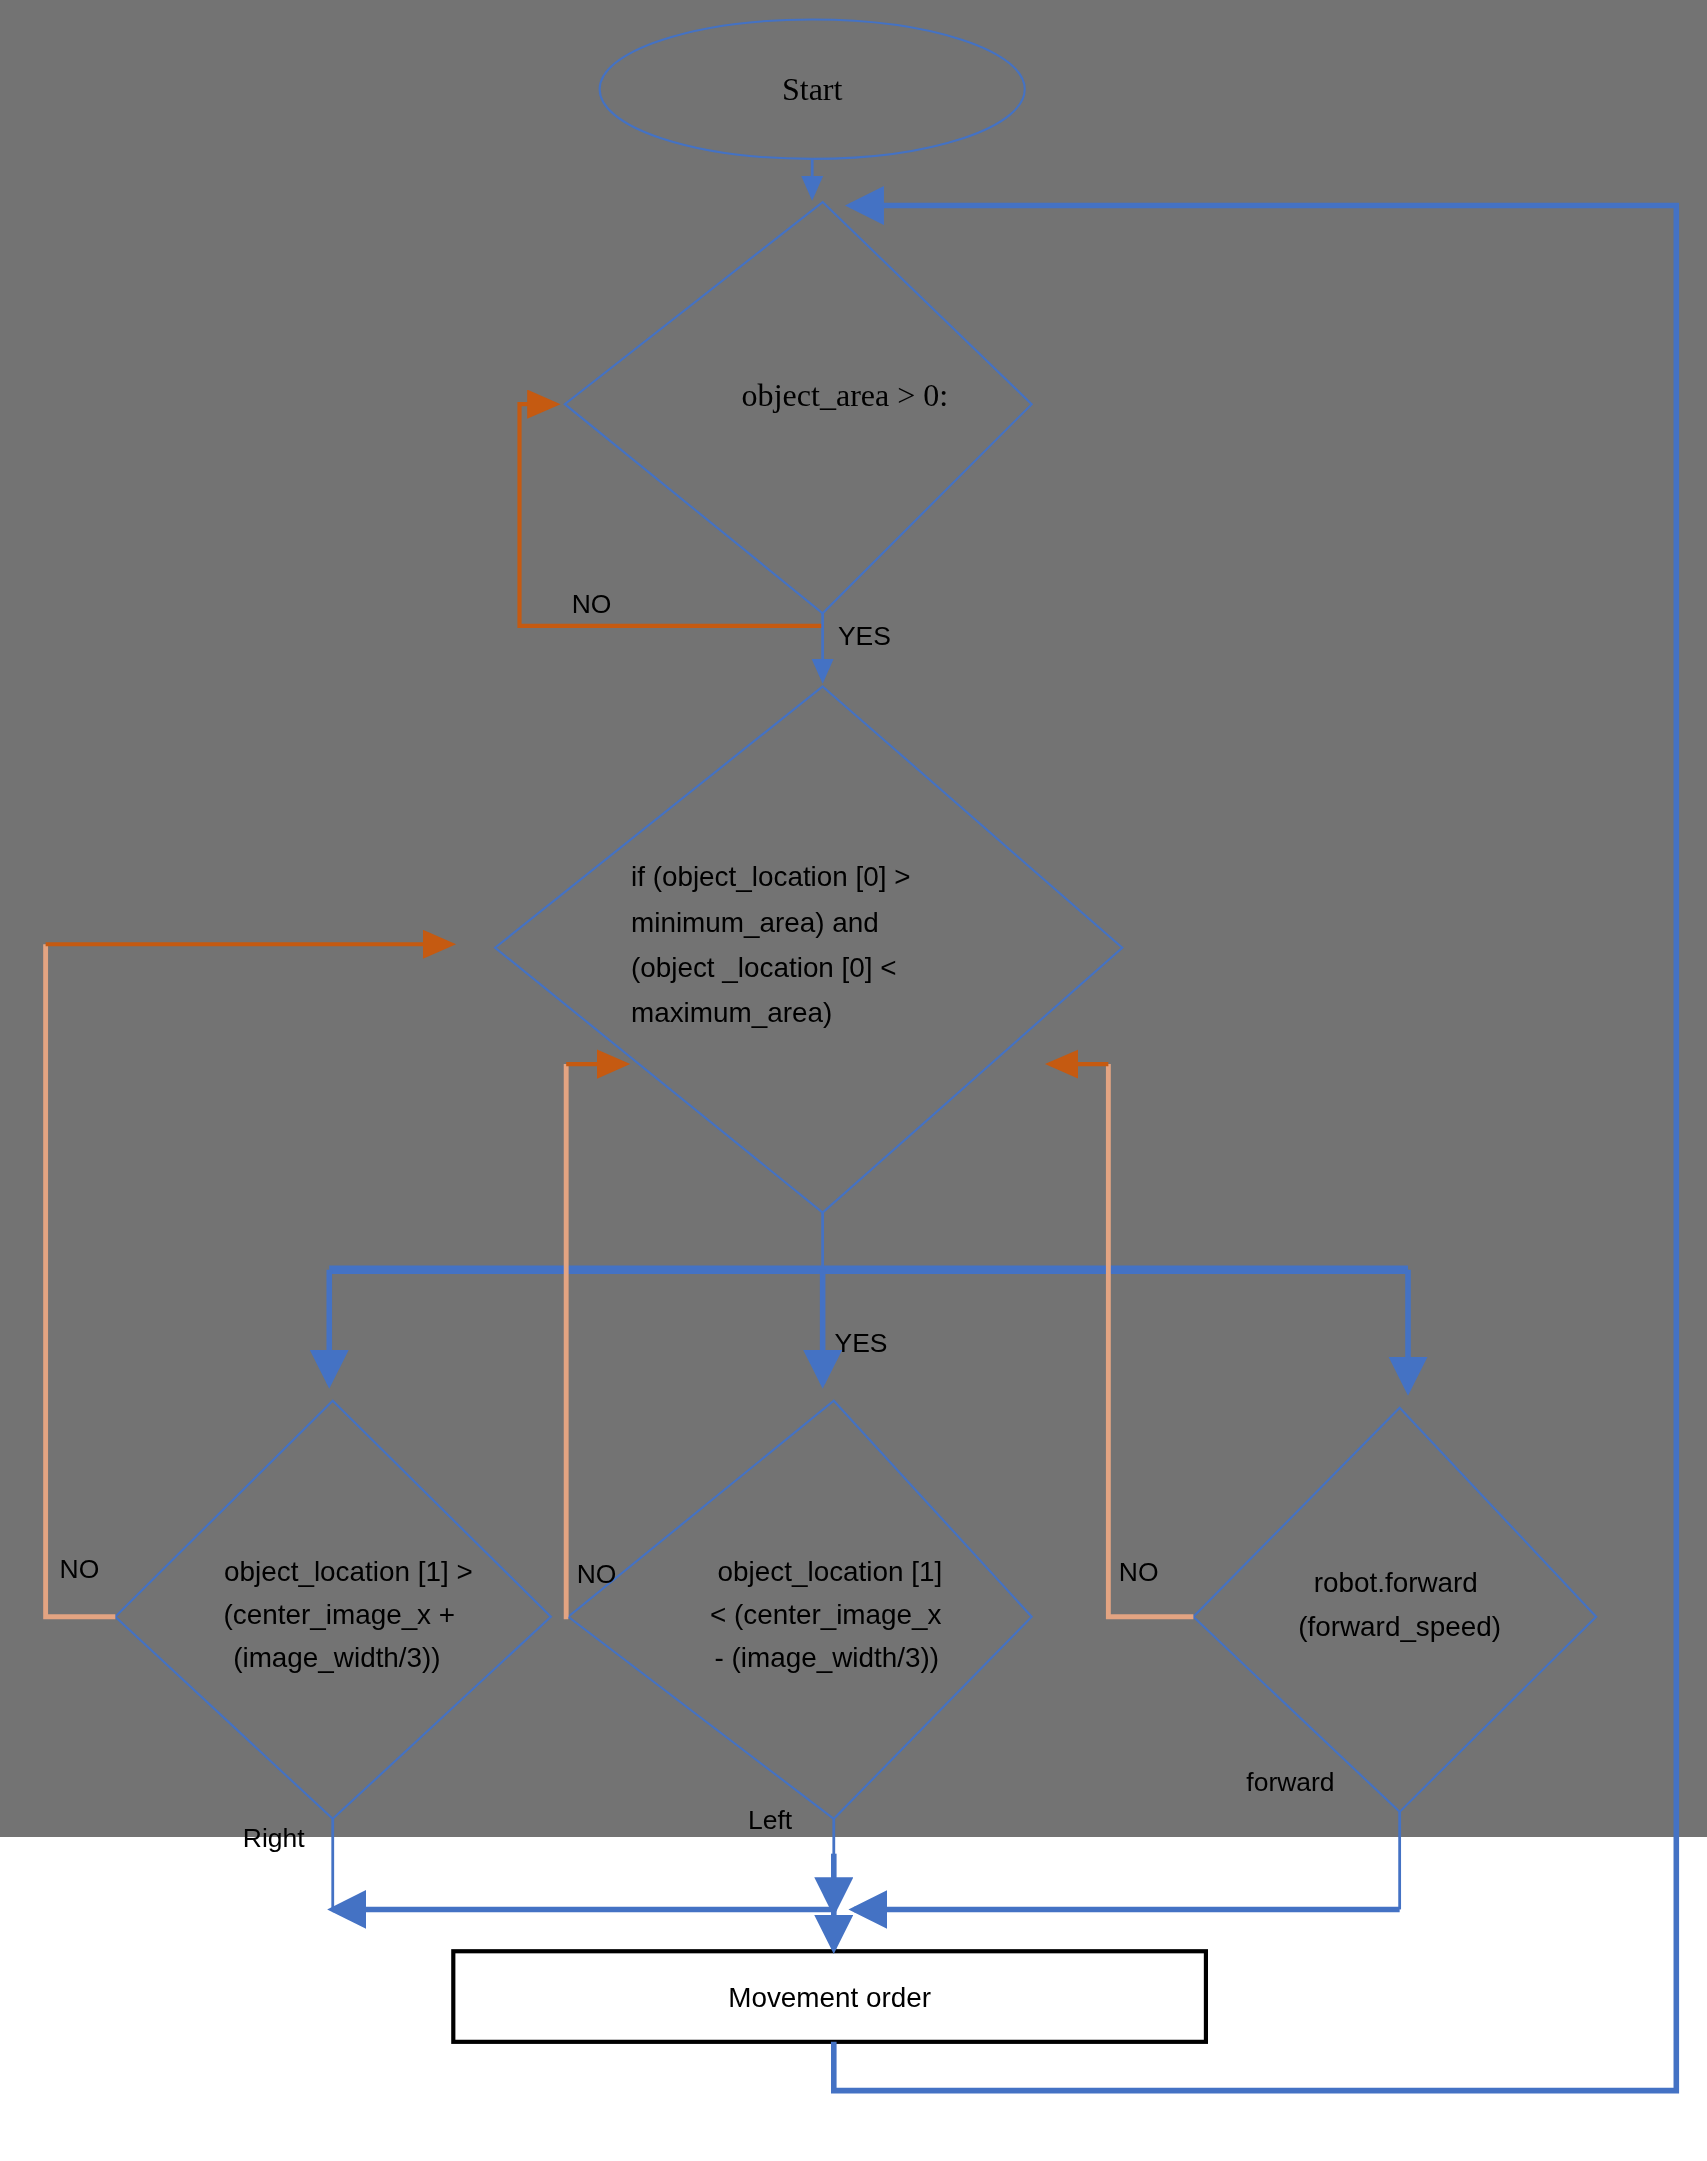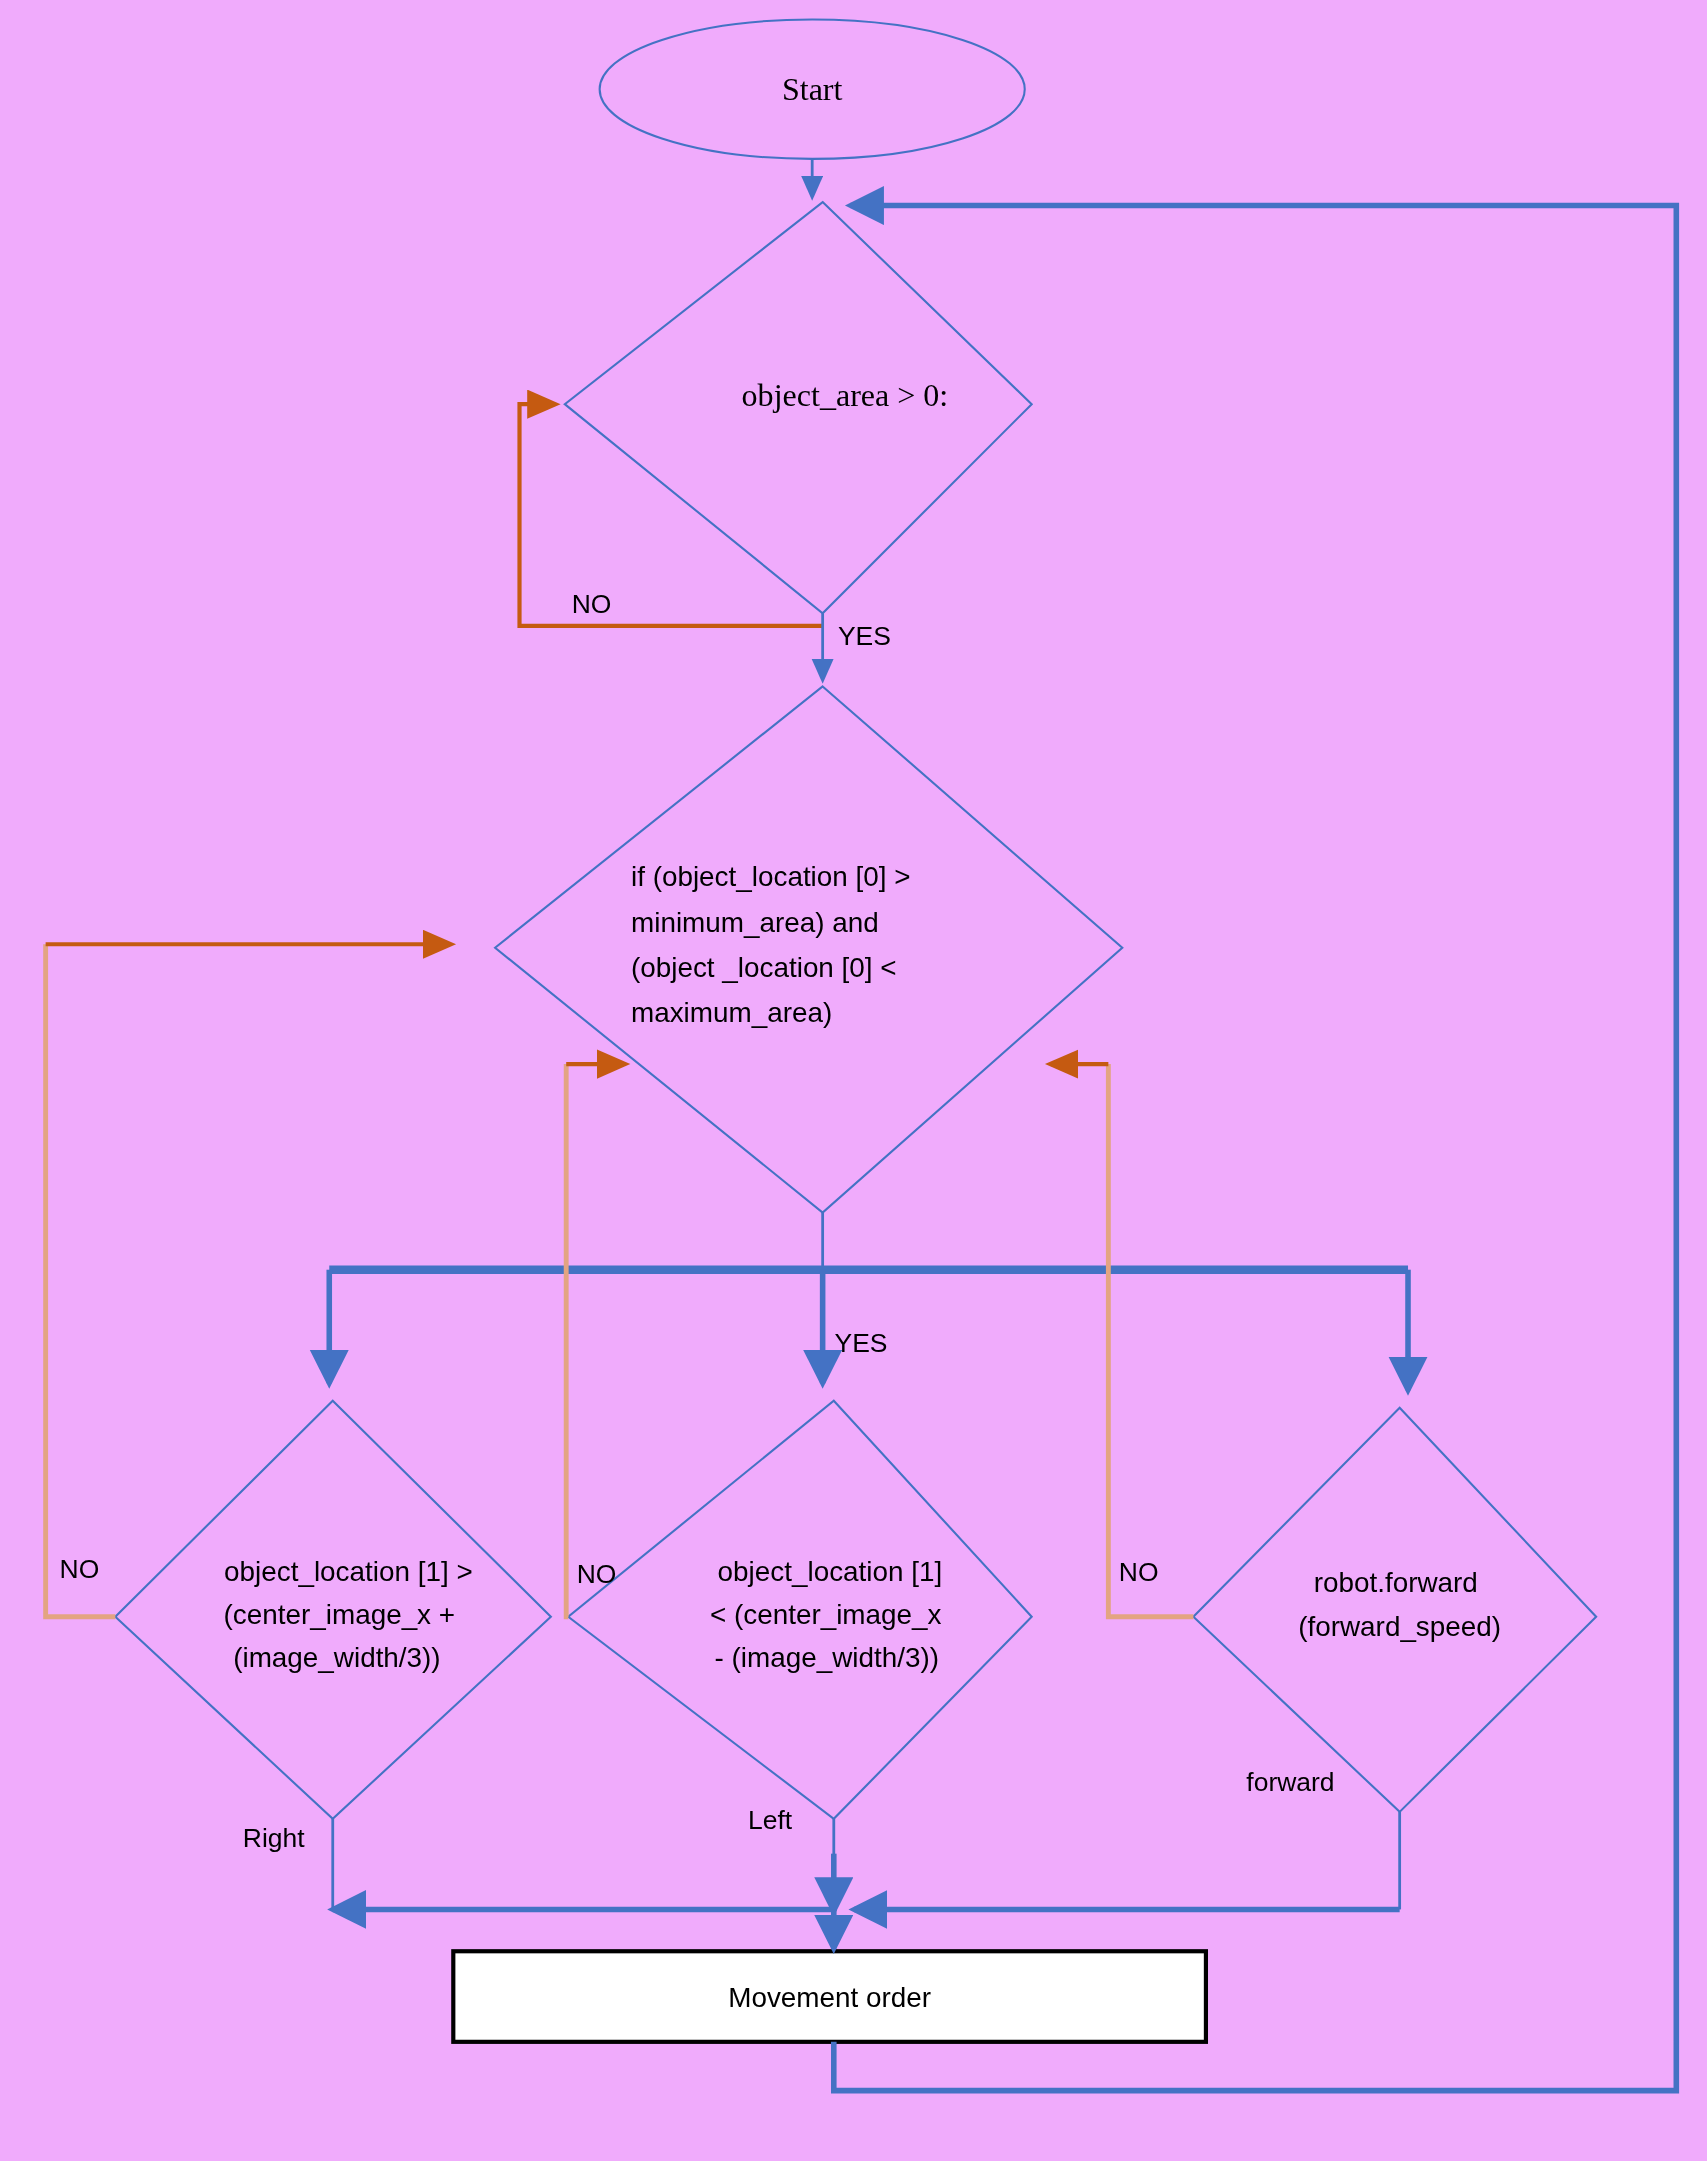--- a/index.html
+++ b/index.html
@@ -1,18 +1,18 @@
 <!DOCTYPE html>
 <html style="font-size:11px"><head>
 <meta charset="utf-8">
 <style>
   html,body{margin:0;padding:0;background:#ffffff;}
   body{width:1708px;height:2161px;overflow:hidden;
        font-family:"Liberation Sans",sans-serif;}
-  #stage{position:relative;width:1708px;height:2161px;background:#f0abfc;}
+  #stage{position:relative;width:1708px;height:1837px;background:#737373;}
   svg#flow{position:absolute;left:0;top:0;width:1708px;height:2161px;}
   .nodetext{font-family:"Liberation Sans",sans-serif;font-size:40px;fill:#000;}
   .serif{font-family:"Liberation Serif",serif;font-size:46px;fill:#000;}
   .edgelabel{font-family:"Liberation Sans",sans-serif;font-size:38px;fill:#000;}
   .shape-outline{fill:none;stroke:#4472C4;stroke-width:3;}
   .box-outline{fill:#fff;stroke:#000000;stroke-width:6;}
   .blue-thin{fill:none;stroke:#4472C4;stroke-width:4;}
   .blue-thick{fill:none;stroke:#4472C4;stroke-width:12;}
   .blue-med{fill:none;stroke:#4472C4;stroke-width:8;}
   .orange-dark{fill:none;stroke:#C55A11;stroke-width:6;}

